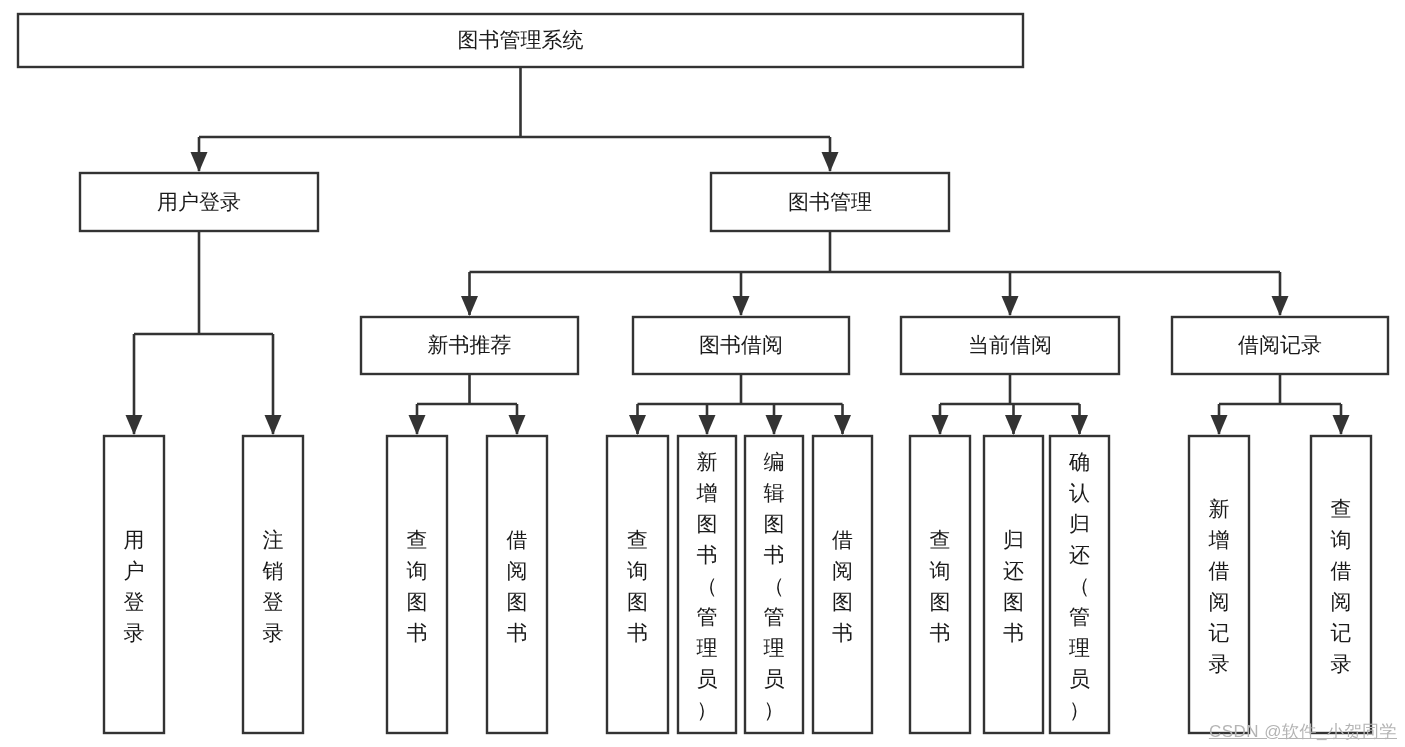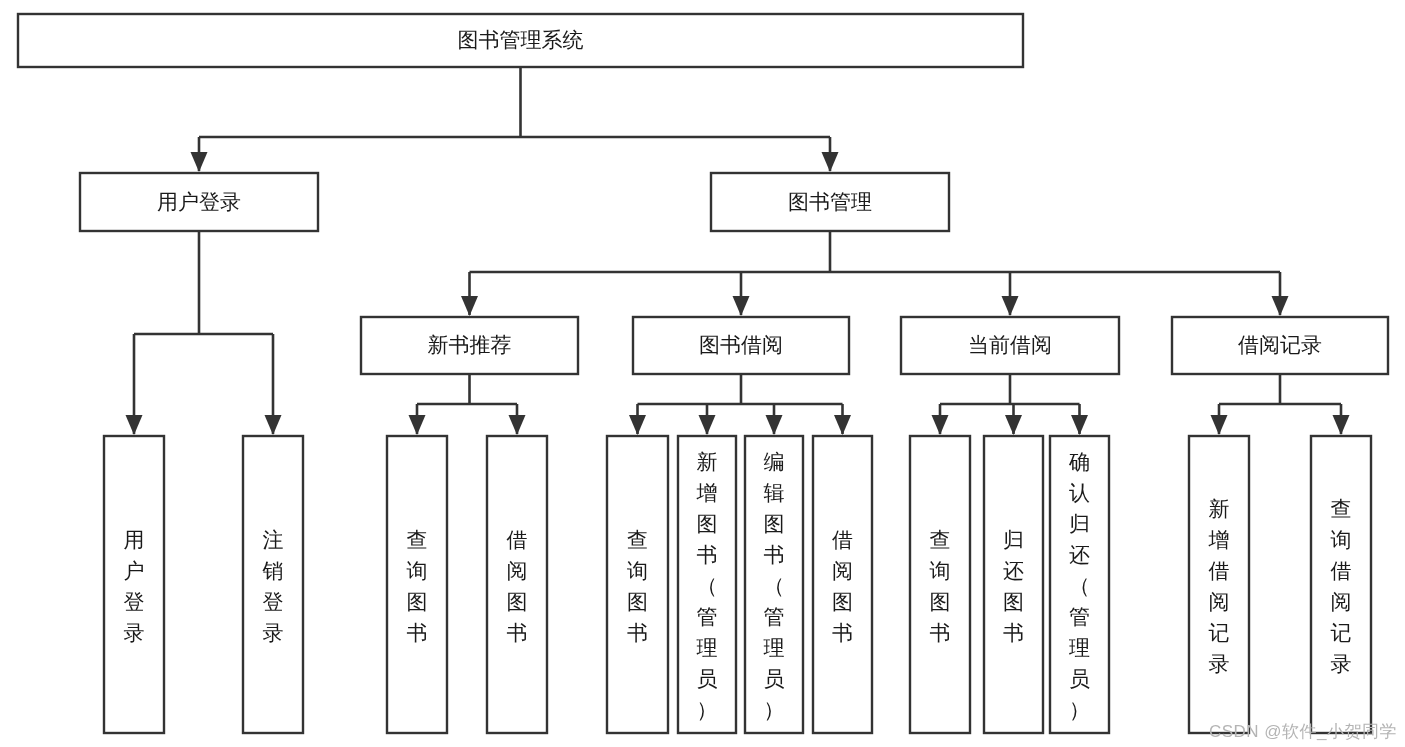--- a/index.html
+++ b/index.html
@@ -58,20 +58,21 @@
   .watermark {
     position: absolute;
     right: 8px;
     bottom: 4px;
     font-family: "Liberation Sans", "DejaVu Sans", sans-serif;
     font-size: 17px;
     color: #b4b4b4;
     white-space: nowrap;
     letter-spacing: 0.5px;
     user-select: none;
+    text-decoration: underline;
   }
 </style>
 </head>
 <body>
 
 <div id="diagram-root">
   <svg class="tree-canvas" id="tree-canvas" viewBox="0 0 1405 747">
       <line x1="520.5" y1="67" x2="520.5" y2="137" class="connector"></line>
       <line x1="199" y1="137" x2="830" y2="137" class="connector"></line>
       <line x1="199" y1="137" x2="199" y2="171" class="connector"></line>

